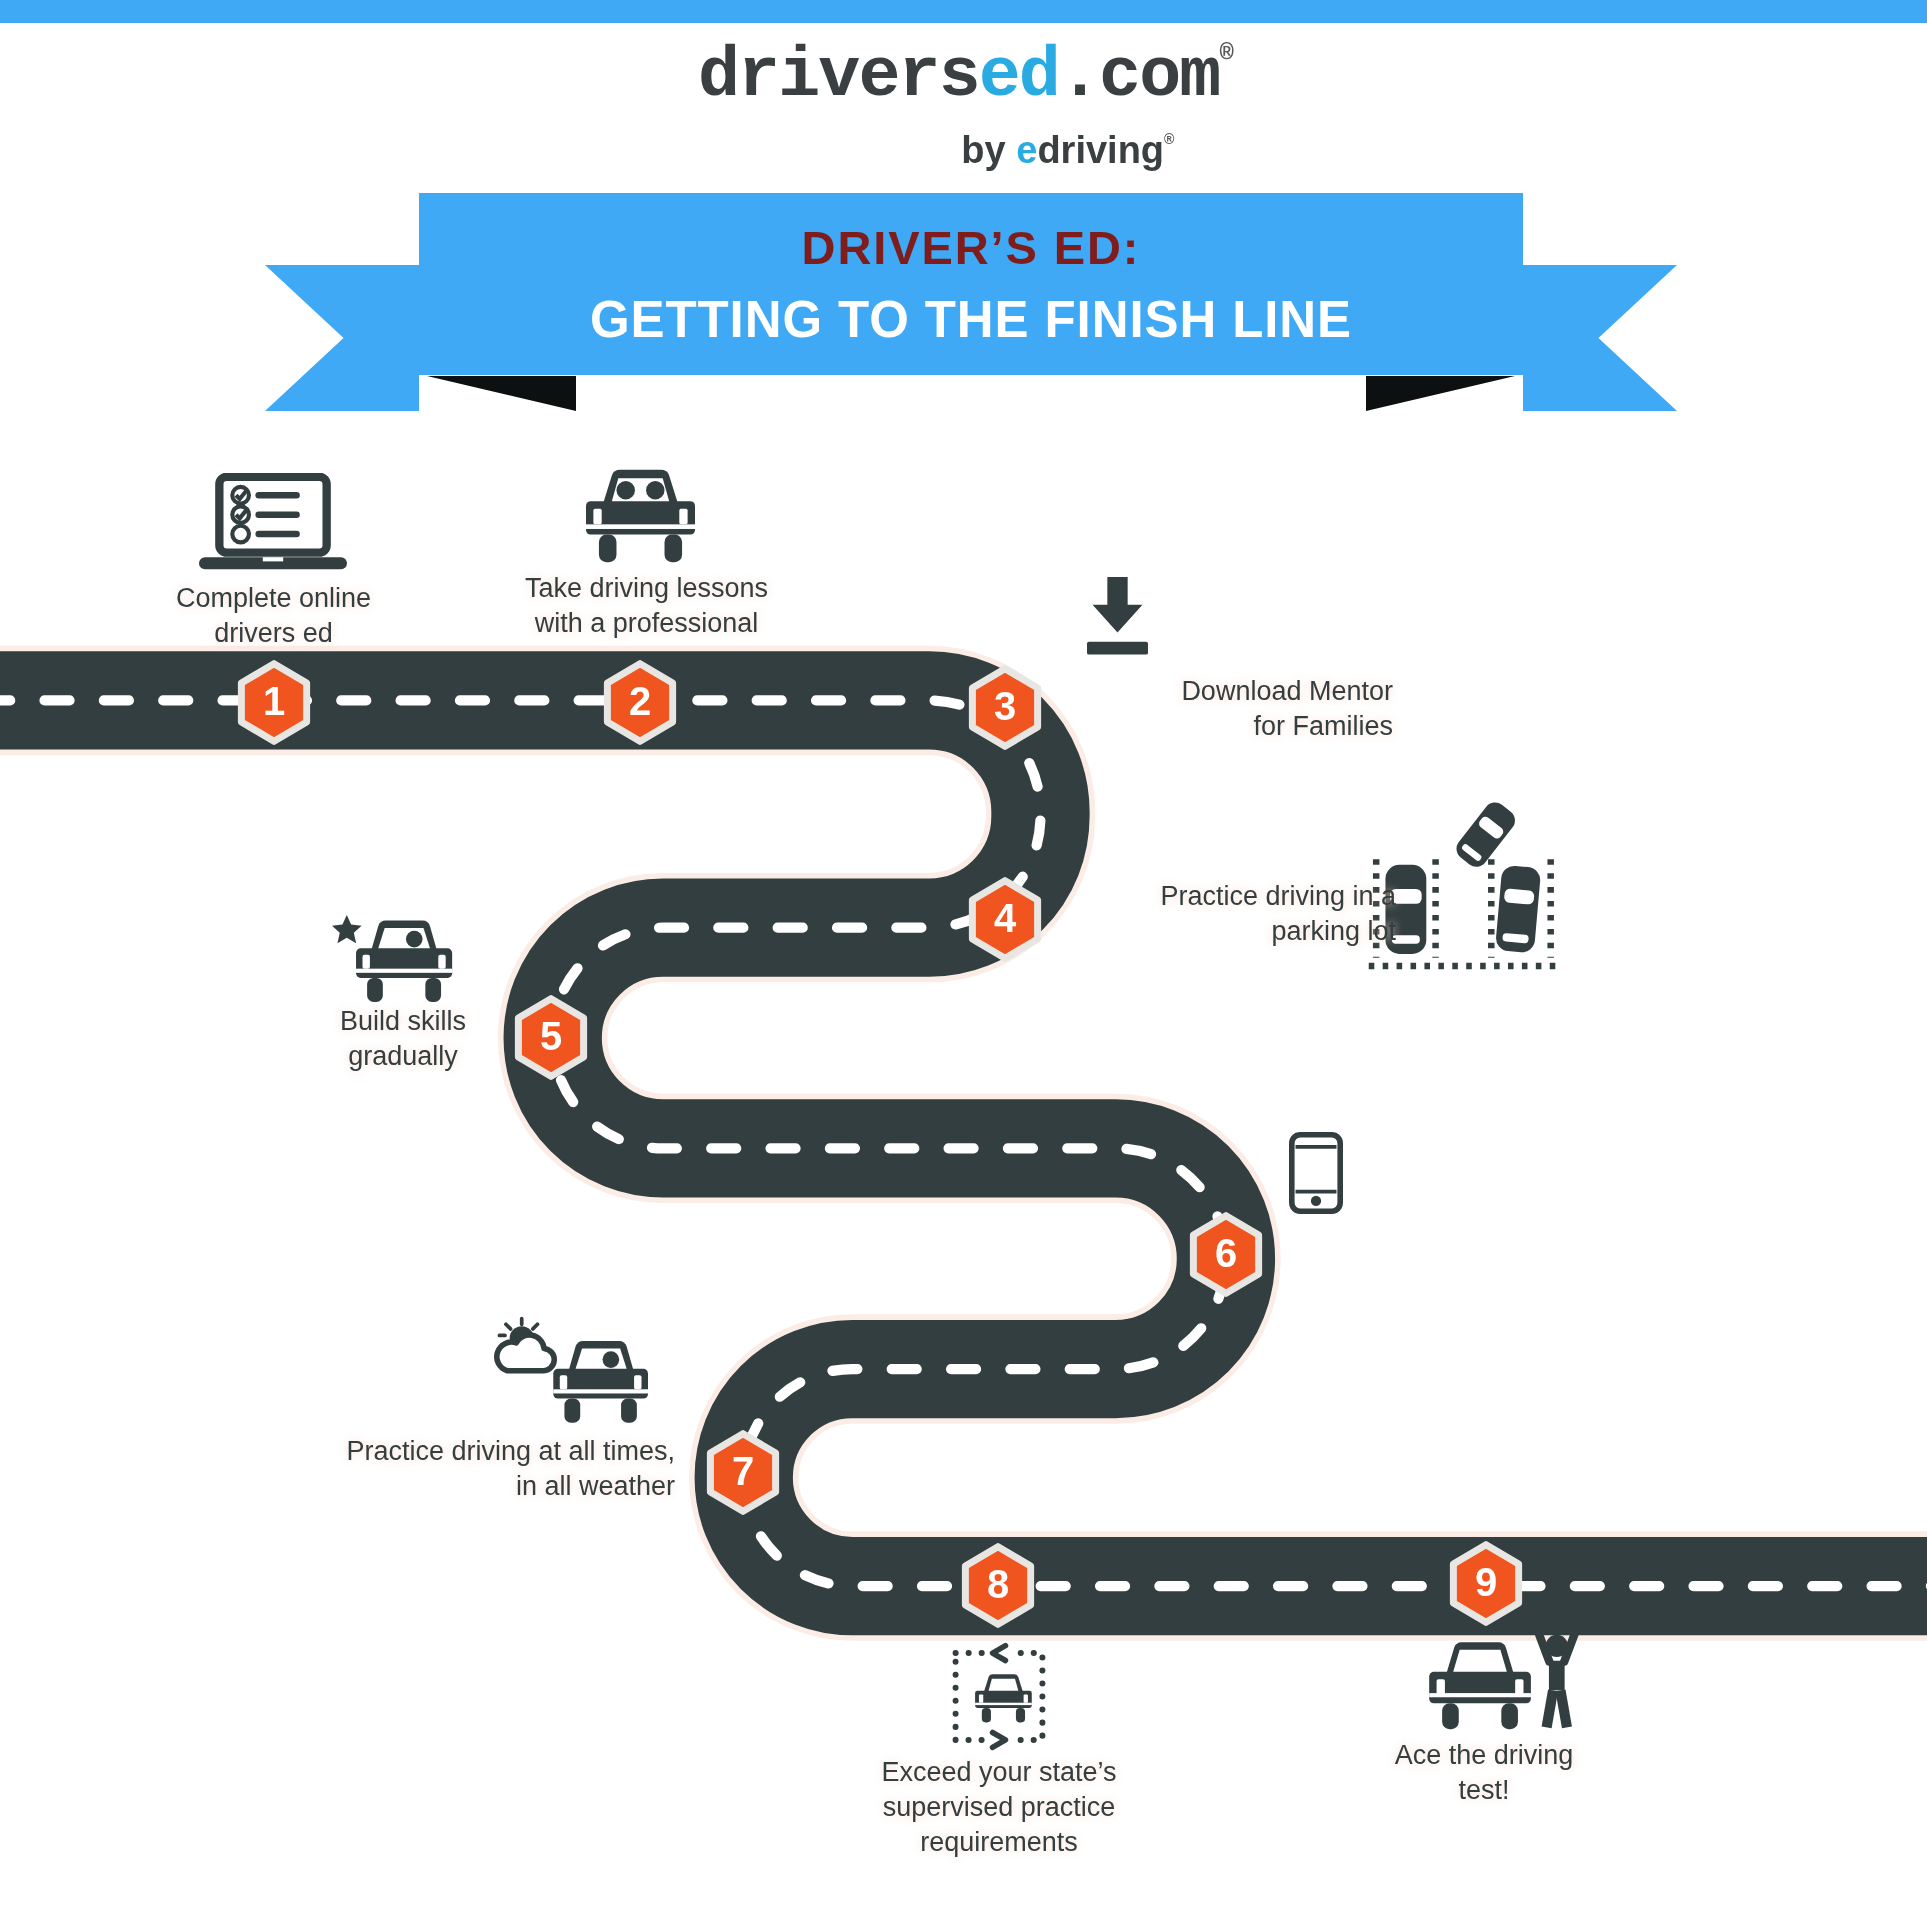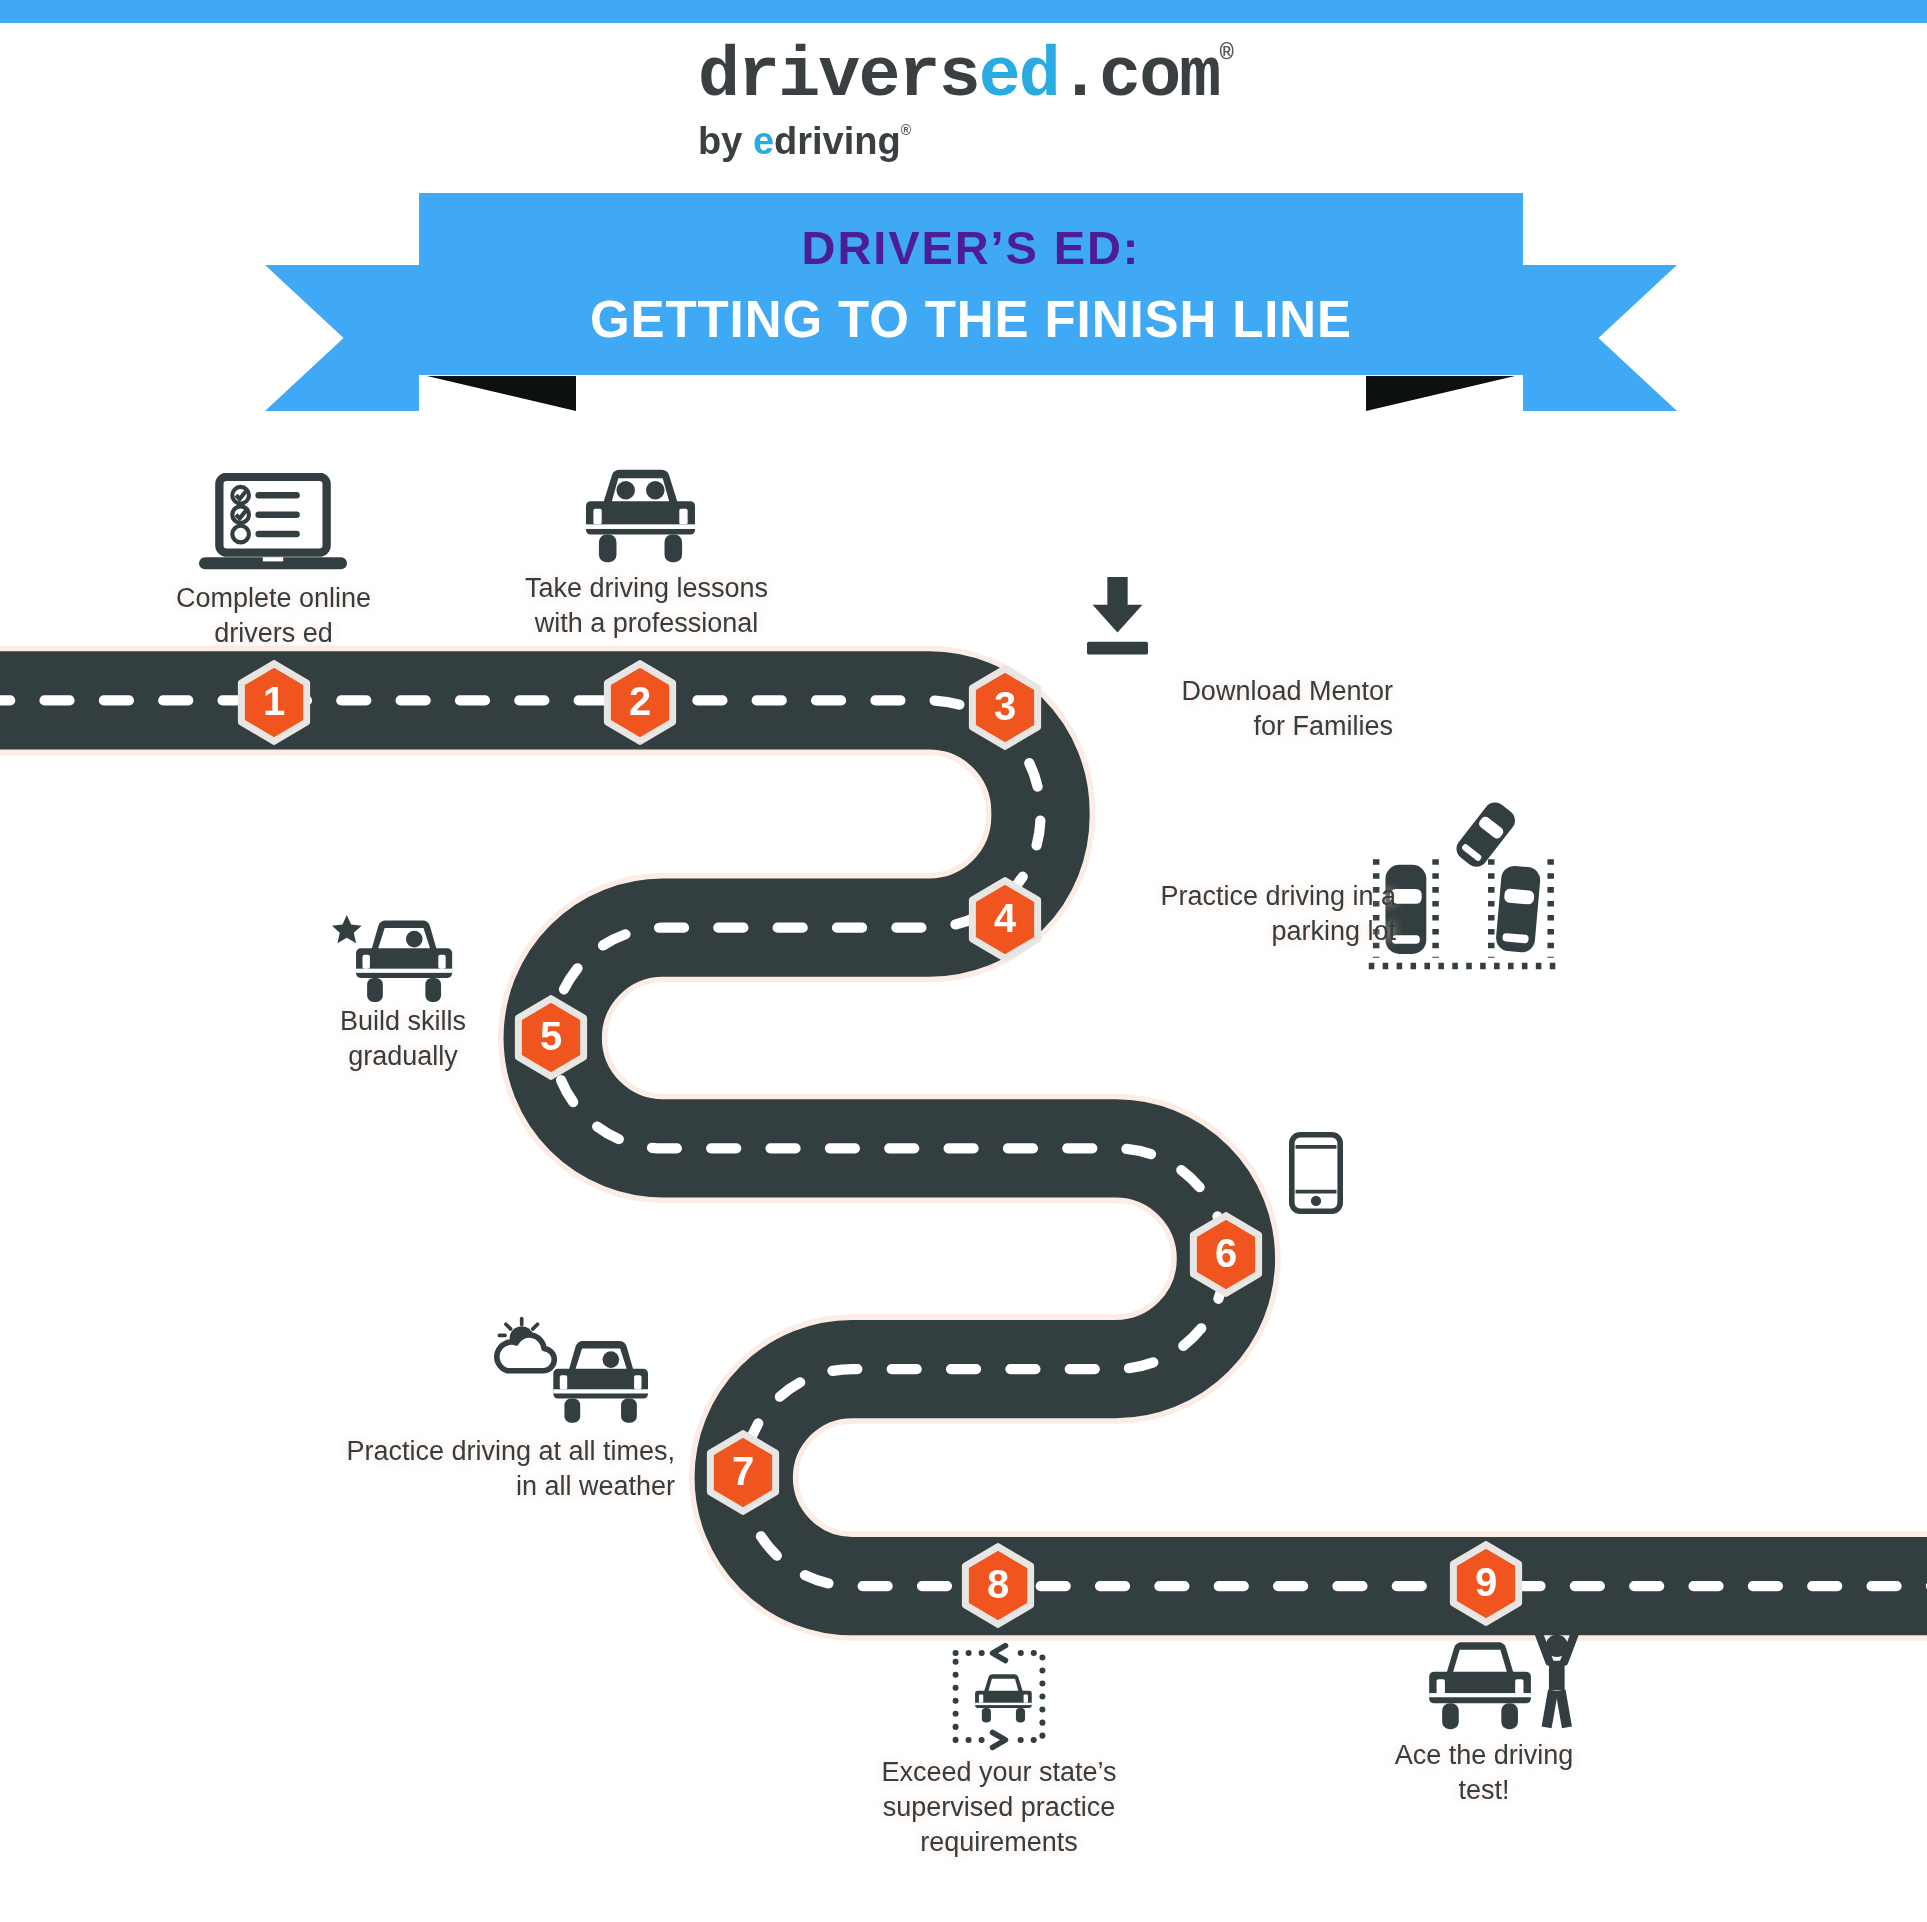--- a/index.html
+++ b/index.html
@@ -5,28 +5,28 @@
   html,body{margin:0;padding:0;background:#ffffff;}
   .canvas{position:relative;width:1927px;height:1923px;background:#ffffff;overflow:hidden;
           font-family:"Liberation Sans", sans-serif;}
   .topbar{position:absolute;left:0;top:0;width:100%;height:23px;background:#3fa9f5;}
 
   
   .logo{position:absolute;left:698px;top:37px;width:482px;}
   .logo-line1{font-size:70px;font-weight:bold;letter-spacing:-1.9px;color:#3a4042;white-space:nowrap;font-family:Liberation Mono, monospace;}
   .logo-line1 .blue{color:#29abe2;}
   .logo-line1 sup{font-size:24px;color:#58595b;font-weight:bold;vertical-align:35px;letter-spacing:0;}
-  .logo-line2{font-size:38px;font-weight:bold;color:#3a4042;margin-top:4px;padding-right:5.6px;white-space:nowrap;}
+  .logo-line2{font-size:38px;font-weight:bold;color:#3a4042;text-align:right;margin-top:13px;padding-right:5.6px;white-space:nowrap;}
   .logo-line2 .blue{color:#29abe2;}
   .logo-line2 sup{font-size:14px;color:#58595b;vertical-align:18.6px;}
 
   
   .ribbon-rect{position:absolute;left:419px;top:193px;width:1104px;height:182px;background:#3fa9f5;
                display:flex;flex-direction:column;align-items:center;justify-content:center;gap:15px;}
-  .ribbon-line1{color:#4c1d95;font-weight:bold;font-size:47px;letter-spacing:1.9px;}
+  .ribbon-line1{color:#7f1d1d;font-weight:bold;font-size:47px;letter-spacing:1.9px;}
   .ribbon-line2{color:#ffffff;font-weight:bold;font-size:51px;letter-spacing:0.9px;white-space:nowrap;}
   .wing{position:absolute;top:265px;width:154px;height:146px;background:#3fa9f5;}
   .wing-left{left:265px;clip-path:polygon(100% 0%,0% 0%,51% 50%,0% 100%,100% 100%);}
   .wing-right{left:1523px;clip-path:polygon(0% 0%,100% 0%,49% 50%,100% 100%,0% 100%);}
   .fold{position:absolute;top:376px;width:149px;height:35px;background:#0c1011;}
   .fold-left{left:427px;clip-path:polygon(0% 0%,100% 0%,100% 100%);}
   .fold-right{left:1366px;clip-path:polygon(0% 0%,100% 0%,0% 100%);}
 
   
   .road-svg{position:absolute;left:0;top:0;}

